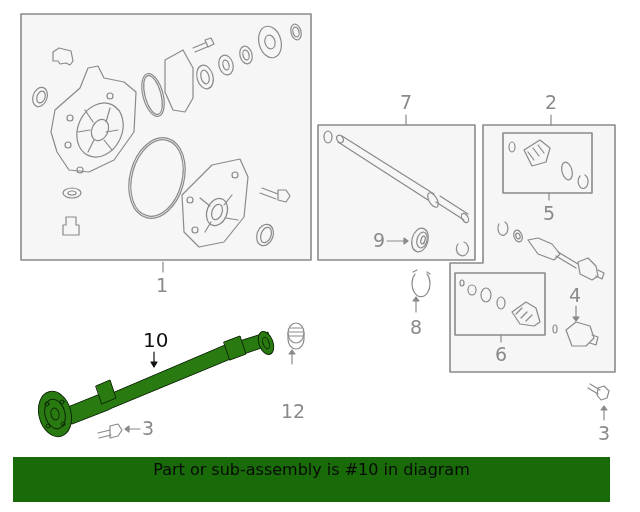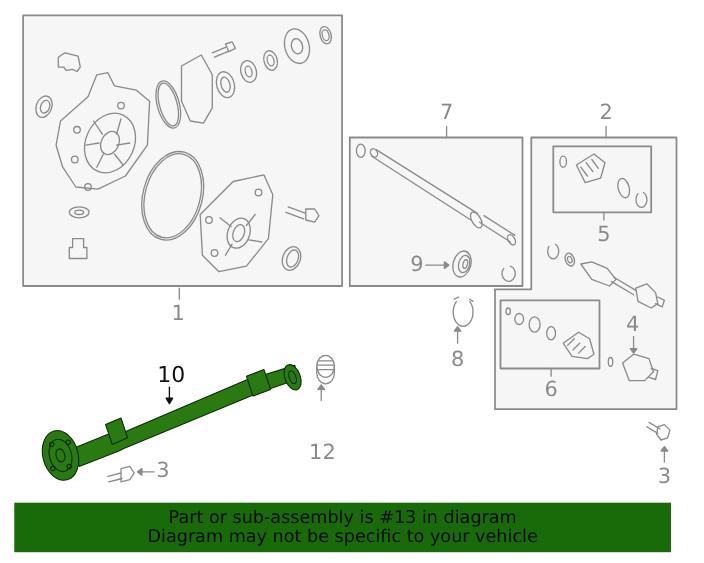--- a/index.html
+++ b/index.html
@@ -195,15 +195,14 @@
   <span class="callout" style="left:495px; top:345px;">6</span>
   <span class="callout" style="left:400px; top:93px;">7</span>
   <span class="callout" style="left:410px; top:318px;">8</span>
   <span class="callout" style="left:373px; top:231px;">9</span>
   <span class="callout active" style="left:143px; top:330px;">10</span>
   <span class="callout" style="left:142px; top:419px;">3</span>
   <span class="callout" style="left:281px; top:369px;margin-top:33px;">12</span>
 </div>
 
 <div id="banner">
-  <div>Part or sub-assembly is #13 in diagram</div>
-  <div>Diagram may not be specific to your vehicle</div>
+  <div>Part or sub-assembly is #10 in diagram</div>
 </div>
 
 </body></html>

